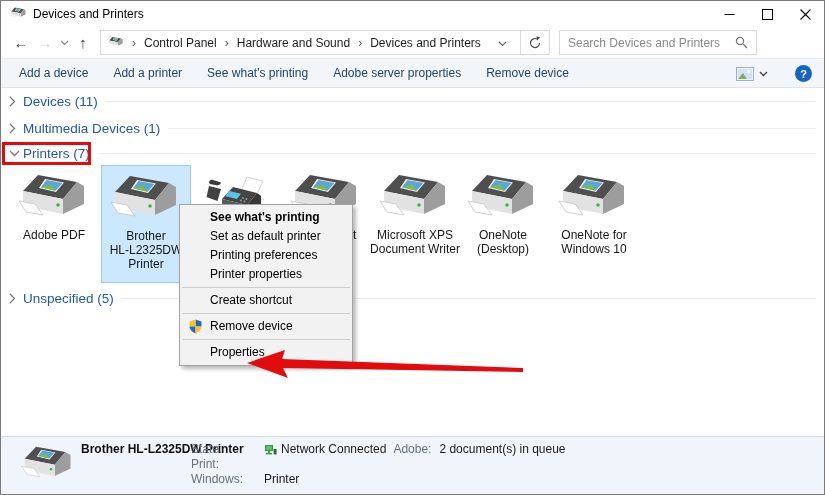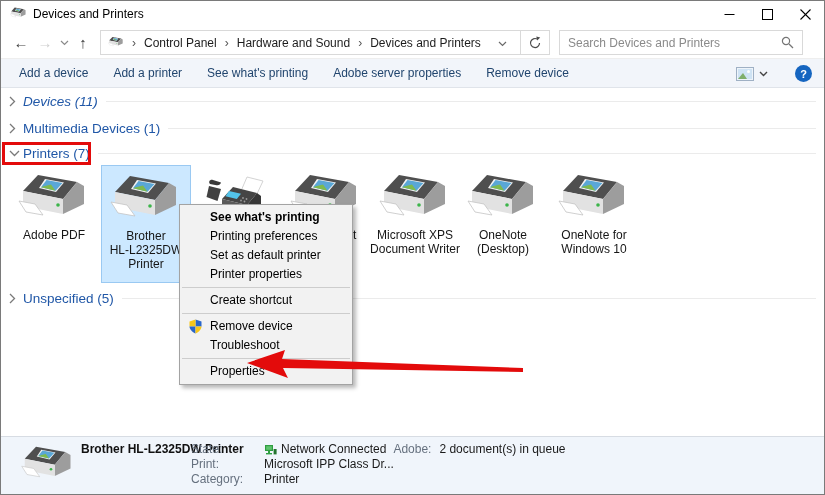--- a/index.html
+++ b/index.html
@@ -19,21 +19,21 @@
   .navbar{position:absolute;left:0;top:26px;right:0;height:32px;display:flex;align-items:center;background:#fff;border-bottom:1px solid #eeeeee;padding-left:8px;}
   .nav-btn{width:24px;height:24px;display:flex;align-items:center;justify-content:center;font-size:15px;color:#3b3b3b;}
   .nav-btn.disabled{color:#cfcfcf;}
   .nav-chev{width:14px;height:24px;display:flex;align-items:center;justify-content:center;}
   .addressbar{margin-left:5px;width:450px;height:25px;border:1px solid #d9d9d9;display:flex;align-items:center;background:#fff;}
   .addr-inner{flex:1;display:flex;align-items:center;padding:0 7px;height:100%;}
   .crumb{color:#1c1c1c;white-space:nowrap;}
   .crumb-sep{color:#555;padding:0 8px;font-size:12px;}
   .addr-chev{margin-left:auto;padding:0 6px;}
   .refresh-btn{width:29px;height:100%;border-left:1px solid #d9d9d9;display:flex;align-items:center;justify-content:center;}
-  .searchbox{margin-left:9px;width:244px;height:25px;border:1px solid #d9d9d9;display:flex;align-items:center;background:#fff;}
+  .searchbox{margin-left:9px;width:198px;height:25px;border:1px solid #d9d9d9;display:flex;align-items:center;background:#fff;}
   .searchbox input{flex:1;border:none;outline:none;padding:0 8px;font:12px "Liberation Sans","DejaVu Sans",sans-serif;color:#1a1a1a;background:transparent;}
   .searchbox input::placeholder{color:#8a8a8a;opacity:1;}
   .search-ico{padding-right:8px;display:flex;align-items:center;}
   
   .toolbar{position:absolute;left:0;top:58px;right:0;height:29px;background:#f2f5fa;border-bottom:1px solid #e0e4ea;display:flex;align-items:center;padding-left:18px;}
   .tb-item{color:#21456e;margin-right:25px;white-space:nowrap;}
   .tb-right{position:absolute;right:12px;top:0;height:29px;display:flex;align-items:center;}
   .view-btn{display:flex;align-items:center;margin-right:22px;}
   .view-btn svg{margin-right:5px;}
   .help-btn{width:17px;height:17px;border-radius:50%;background:#1565c0;color:#fff;font-weight:bold;font-size:11px;display:flex;align-items:center;justify-content:center;}
@@ -172,21 +172,21 @@
         <svg width="9" height="6">
             <polyline points="1,1 4.5,4.5 8,1" fill="none" stroke="#444" stroke-width="1.4"></polyline>
           </svg>
       </div>
       <div class="help-btn">?</div>
     </div>
   </div>
 
   <div class="content">
     <div id="groups">
-        <div class="group" style="top: 2px; font-style: italic;">
+        <div class="group" style="top: 2px;">
           <span class="g-chev">
             <svg width="7" height="11">
               <polyline points="1,1 5.5,5.5 1,10" fill="none" stroke="#7a7a7a" stroke-width="1.3"></polyline>
             </svg>
           </span>
           <span class="g-label">Devices (11)</span>
           <span class="g-line"></span>
         </div>
         <div class="group" style="top: 29px;">
           <span class="g-chev">
@@ -314,33 +314,32 @@
   <circle cx="40" cy="31" r="1.8" fill="#3cb54a"></circle>
 </svg></div>
           <div class="tile-label">OneNote for
 Windows 10</div>
         </div>
       </div>
   </div>
 
   <div class="ctx-menu" id="ctx-menu">
       <div class="menu-item bold"><span>See what's printing</span></div>
+      <div class="menu-item"><span>Set as default printer</span></div>
       <div class="menu-item"><span>Printing preferences</span></div>
-      <div class="menu-item"><span>Set as default printer</span></div>
       <div class="menu-item"><span>Printer properties</span></div>
       <div class="menu-sep"></div>
       <div class="menu-item"><span>Create shortcut</span></div>
       <div class="menu-sep"></div>
       <div class="menu-item"><span class="mi-icon"><svg width="15" height="15" viewBox="0 0 14 15">
   <path d="M7,0.5 L13,2.5 V7.5 H7 Z" fill="#2a66c9"></path>
   <path d="M7,0.5 L1,2.5 V7.5 H7 Z" fill="#f6c61a"></path>
   <path d="M1,7.5 H7 V14.5 C3.8,13 1,10.4 1,7.5 Z" fill="#2a66c9"></path>
   <path d="M7,7.5 H13 C13,10.4 10.2,13 7,14.5 Z" fill="#f6c61a"></path>
 </svg></span><span>Remove device</span></div>
-      <div class="menu-item"><span>Troubleshoot</span></div>
       <div class="menu-sep"></div>
       <div class="menu-item"><span>Properties</span></div>
     </div>
 
   <div class="red-box"></div>
   <svg class="red-arrow">
     <polygon points="246,362 284,349 281,358 522,367 522,371 282,367 287,377" fill="#e30b0b"></polygon>
   </svg>
 
   <div class="statusbar">
@@ -368,21 +367,20 @@
               <rect x="9.6" y="5" width="3" height="5.4" fill="#23742f"></rect>
             </svg>
           </span>
           <span>Network Connected</span>
           <span class="sb-lab2">Adobe:</span>
           <span class="sb-val2">2 document(s) in queue</span>
         </span>
       </div>
       <div class="sb-row">
         <span class="sb-lab">Print:</span>
-        <span class="sb-val">Microsoft IPP Class Dr...</span>
       </div>
       <div class="sb-row">
-        <span class="sb-lab">Category:</span>
+        <span class="sb-lab">Windows:</span>
         <span class="sb-val">Printer</span>
       </div>
     </div>
   </div>
 </div>
 
 </body></html>

